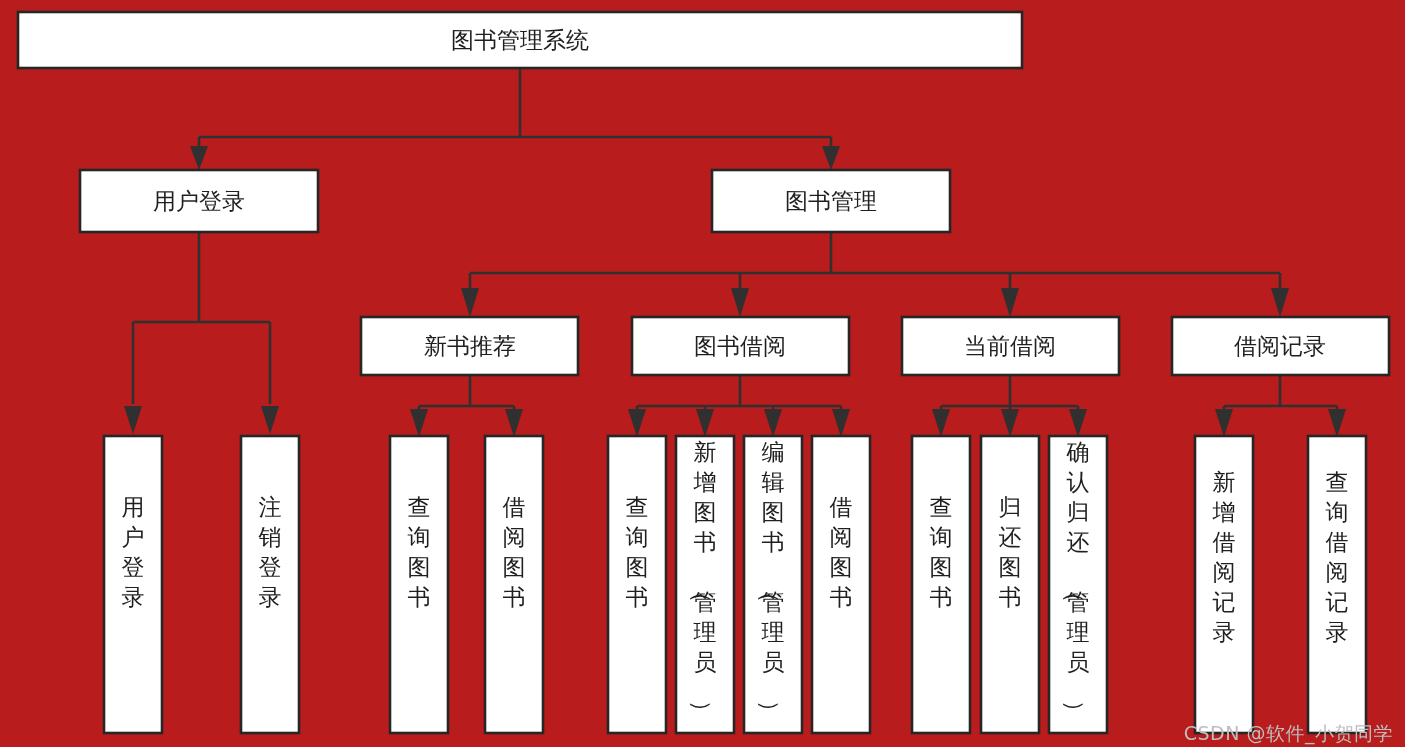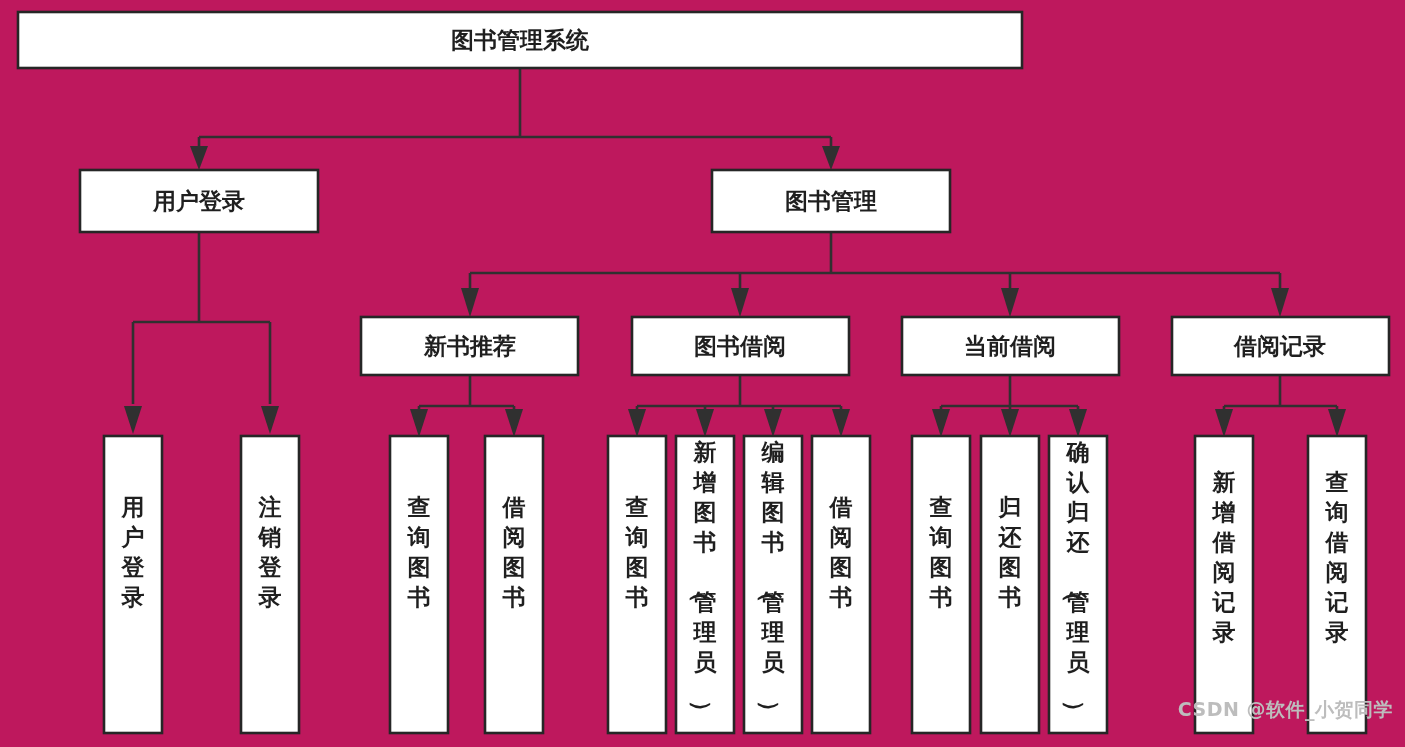--- a/index.html
+++ b/index.html
@@ -7,23 +7,22 @@
     padding: 0;
     background: #ffffff;
   }
   body {
     font-family: "DejaVu Sans", "Liberation Sans", sans-serif;
   }
   #stage {
     position: relative;
     width: 1405px;
     height: 747px;
-    background: #be185d;
+    background: #b91c1c;
     overflow: hidden;
-    font-weight: bold;
   }
   svg#diagram {
     position: absolute;
     left: 0;
     top: 0;
     width: 1405px;
     height: 747px;
     display: block;
   }
   .node-rect {
@@ -49,21 +48,21 @@
     stroke-width: 2.6;
     fill: none;
     stroke-linecap: butt;
   }
   .arrow-head {
     fill: #303030;
   }
   .watermark {
     position: absolute;
     right: 12px;
-    bottom: 24px;
+    bottom: 0;
     color: #bdbdbd;
     font-size: 19px;
     font-family: "DejaVu Sans", "Liberation Sans", sans-serif;
     letter-spacing: 0.5px;
     white-space: nowrap;
     user-select: none;
   }
 </style>
 </head>
 <body>

